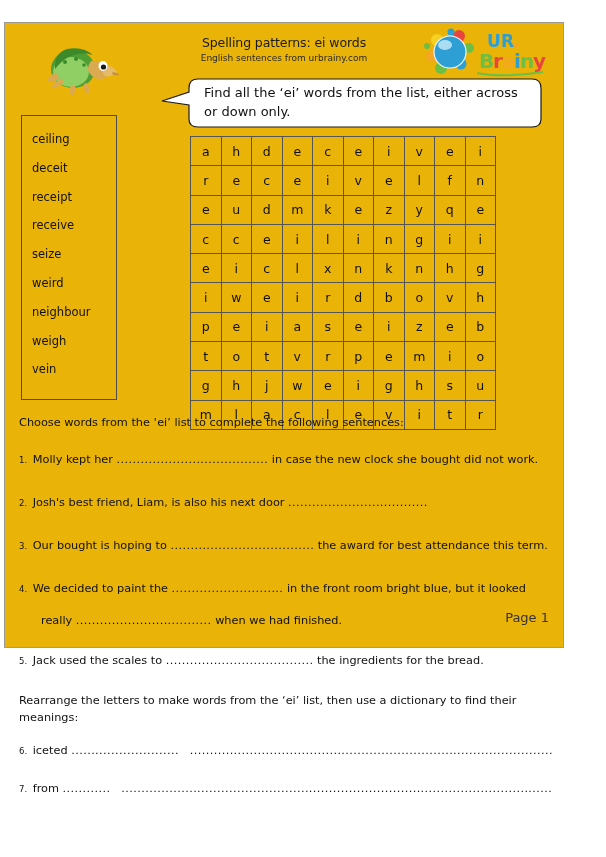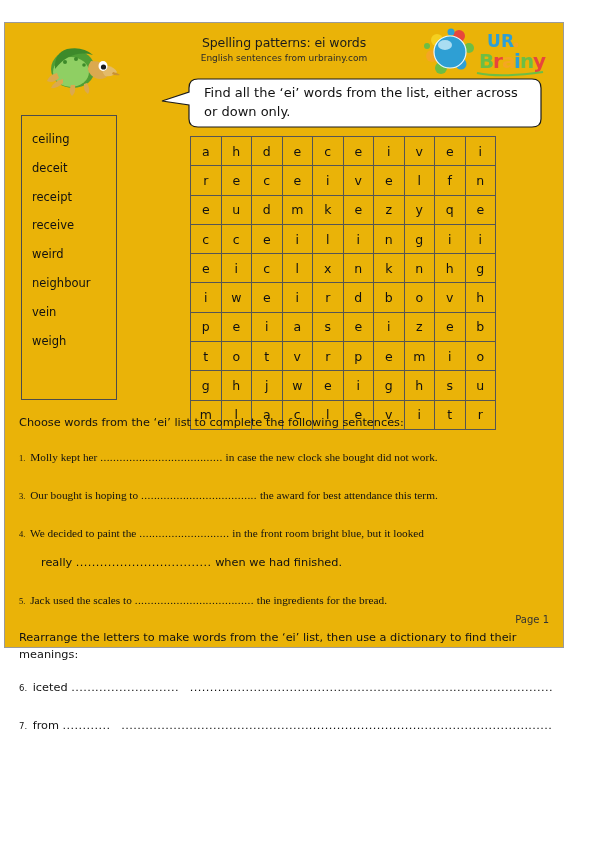--- a/index.html
+++ b/index.html
@@ -137,23 +137,22 @@
     font-size: 11.3px;
     color: #111;
   }
   .lead {
     margin: 0 0 18px 0;
     line-height: 15px;
   }
   .q {
     display: block;
     margin: 0 0 19px 0;
-    line-height: 18px;
+    line-height: 23px;
     white-space: normal;
-    font-family: Liberation Serif, serif;
   }
   .qnum {
     font-size: 8.5px;
     vertical-align: baseline;
     margin-right: 2px;
   }
   .dots { letter-spacing: 0.4px; }
   .indent2 {
     display: block;
     margin: -9px 0 19px 22px;
@@ -168,21 +167,21 @@
     margin: 0 0 22px 0;
     line-height: 16px;
     white-space: nowrap;
     overflow: hidden;
   }
   .footer-page {
     position: absolute;
     right: 14px;
     bottom: 22px;
     font-family: "DejaVu Sans", sans-serif;
-    font-size: 10px;
+    font-size: 13px;
     color: #333;
   }
 </style>
 </head>
 <body>
 
 <div class="page">
 
   <div class="header">
     <div class="title">Spelling patterns: ei words</div>
@@ -237,24 +236,25 @@
       <path d="M38 4 L372 4 Q381 4 381 13 L381 44 Q381 52 372 52 L38 52 Q29 52 29 44 L29 30 L2 26 L29 17 L29 13 Q29 4 38 4 Z" fill="#ffffff" stroke="#1b1b1b" stroke-width="1.2"></path>
     </svg>
     <div class="bubble-text">Find all the ‘ei’ words from the list, either across or down only.</div>
   </div>
 
   <div class="wordlist">
     <div class="w">ceiling</div>
     <div class="w">deceit</div>
     <div class="w">receipt</div>
     <div class="w">receive</div>
+    <div class="w">seize</div>
     <div class="w">weird</div>
     <div class="w">neighbour</div>
+    <div class="w">weigh</div>
     <div class="w">vein</div>
-    <div class="w">weigh</div>
   </div>
 
   <table class="grid">
     <tbody id="grid-body">
         <tr>
           <td>a</td>
           <td>h</td>
           <td>d</td>
           <td>e</td>
           <td>c</td>
@@ -379,20 +379,25 @@
 
     <p class="lead">Choose words from the ‘ei’ list to complete the following sentences:</p>
 
     <span class="q">
       <span class="qnum">1.</span>
       <span>Molly kept her</span>
       <span class="dots">......................................</span>
       <span>in case the new clock she bought did not work.</span>
     </span>
 
+    <span class="q">
+      <span class="qnum">2.</span>
+      <span>Josh's best friend, Liam, is also his next door</span>
+      <span class="dots">...................................</span>
+    </span>
 
     <span class="q">
       <span class="qnum">3.</span>
       <span>Our bought is hoping to</span>
       <span class="dots">....................................</span>
       <span>the award for best attendance this term.</span>
     </span>
 
     <span class="q">
       <span class="qnum">4.</span>

